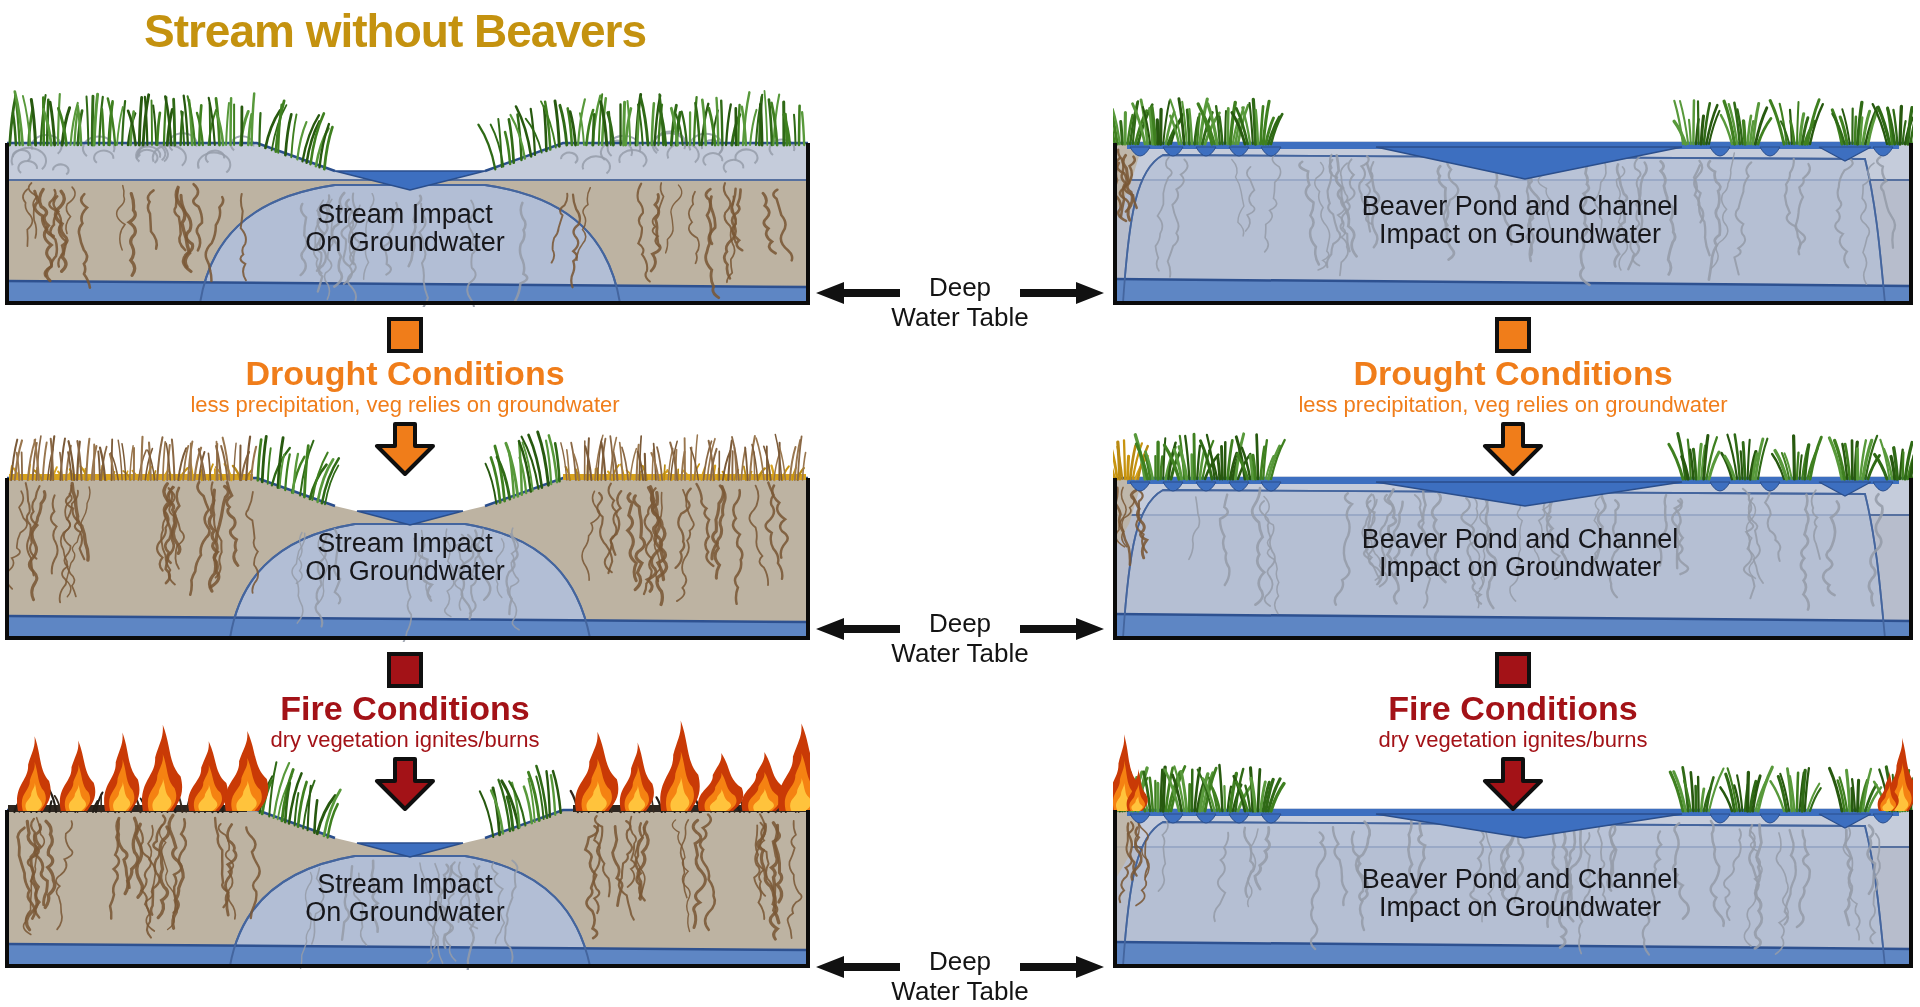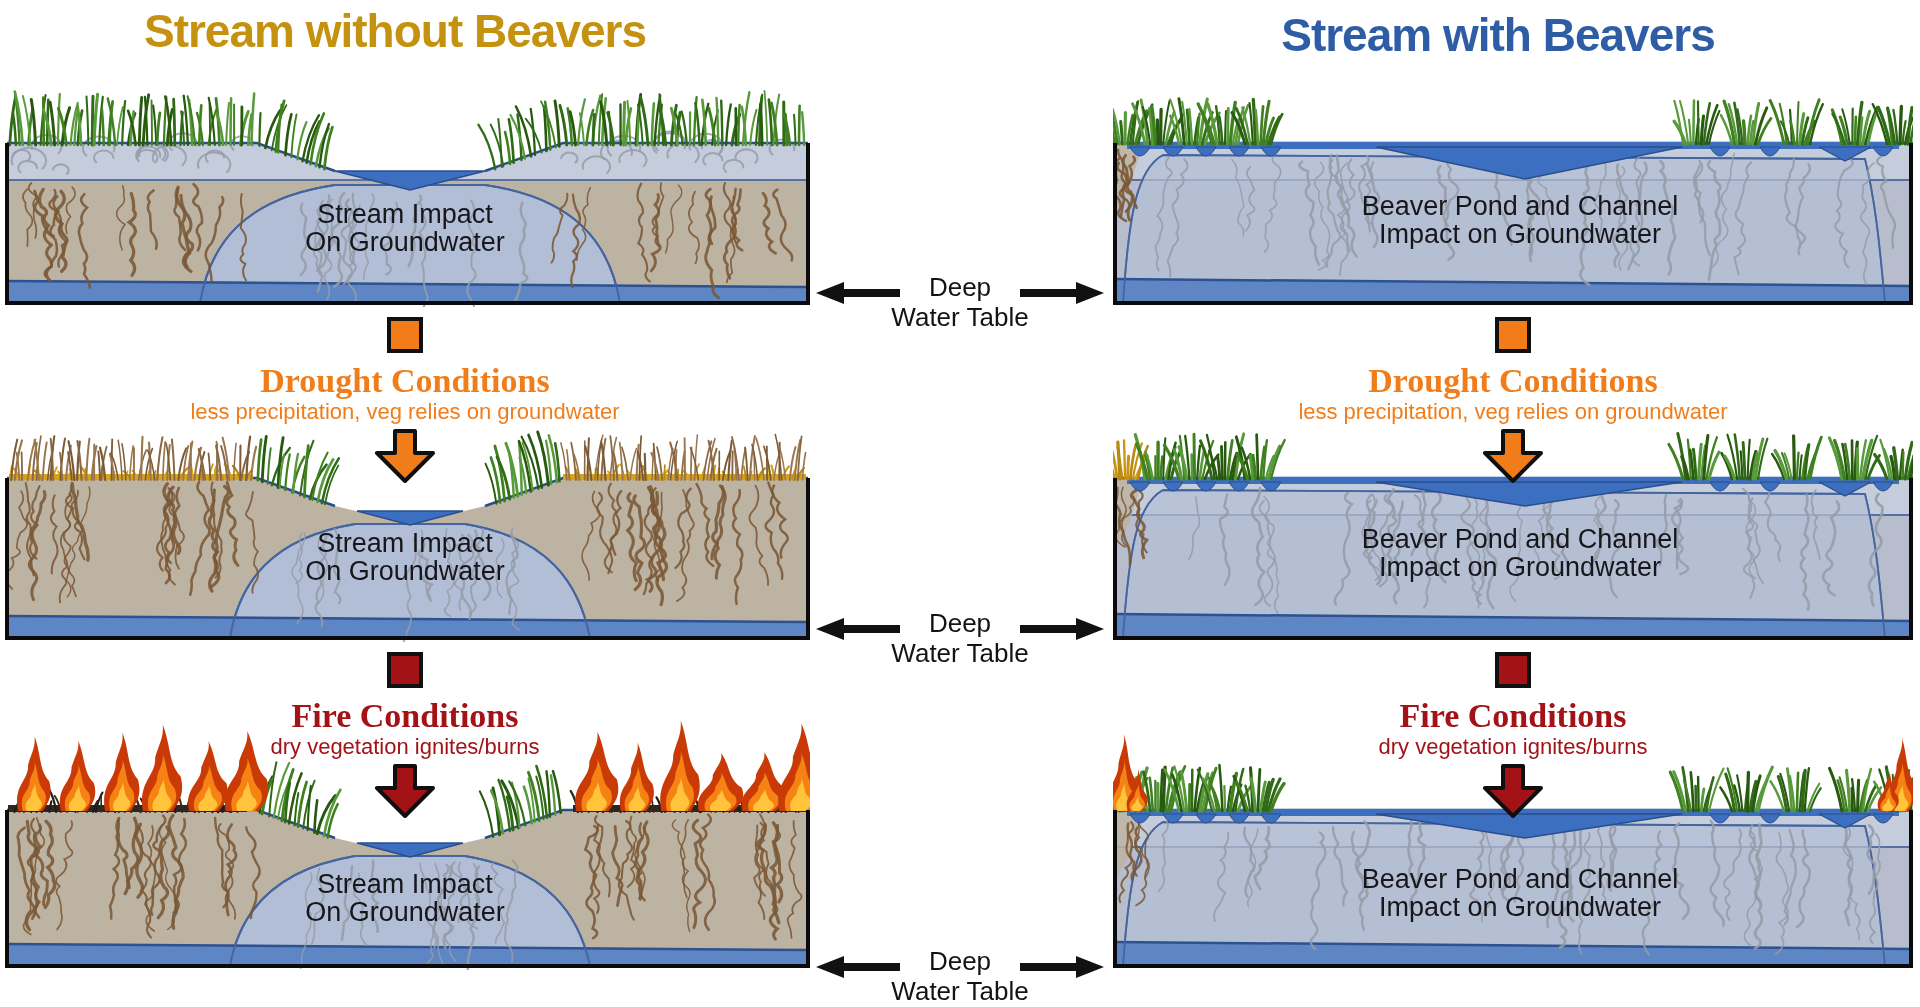--- a/index.html
+++ b/index.html
@@ -9,31 +9,30 @@
   #title-left{left:95px;top:4px;width:600px;}
   #title-right{left:1198px;top:8px;width:600px;}
   .panel{position:absolute;}
   .mid-label{position:absolute;width:300px;text-align:center;}
   .mid-label .txt{font-size:26px;line-height:30px;color:#131313;}
   .mid-label svg{position:absolute;top:9px;}
   .mid-label .arr-l{left:6px;}
   .mid-label .arr-r{right:6px;}
   .cond{position:absolute;width:480px;display:flex;flex-direction:column;align-items:center;}
   .cond .sq{width:28px;height:28px;border:4px solid #101010;}
-  .cond .cond-title{font-size:34px;font-weight:bold;line-height:37px;margin-top:9px;white-space:nowrap;font-family:Liberation Serif, serif;}
+  .cond .cond-title{font-size:34px;font-weight:bold;line-height:37px;margin-top:2px;white-space:nowrap;}
   .cond .cond-sub{font-size:22px;line-height:24px;margin-top:1px;white-space:nowrap;}
   .cond svg{margin-top:5px;}
 </style>
 </head>
 <body>
 
 <div id="stage">
 
   <div id="title-left" class="title" style="color: rgb(196, 146, 15);">Stream without Beavers</div>
-  <div id="title-right" class="title" style="color: rgb(46, 93, 166);">Stream with Beavers</div>
 
   <svg id="pL1" class="panel" style="left:5px;top:85px" width="805" height="222" viewBox="0 0 805 222">
       <path d="M2,58 L252,58 L330,86 L405,104 L480,86 L558,58 L803,58 L803,218 L2,218 Z" fill="#BDB3A2"></path>
       <path d="M2,58 L252,58 L330,86 L405,104 L480,86 L558,58 L803,58 L803,95 L2,95 Z" fill="#C5CCDB"></path>
       <line x1="2" y1="95" x2="803" y2="95" stroke="#56709F" stroke-width="2"></line>
       <path d="M195,218 C205,158 240,113 330,100 L480,100 C570,113 605,158 615,218 Z" fill="#B2BED5" stroke="#44659E" stroke-width="2"></path>
       <path d="M2,196 L803,202 L803,218 L2,218 Z" fill="#5E86C4"></path>
       <line x1="2" y1="196" x2="803" y2="202" stroke="#2E5190" stroke-width="2.5"></line>
       <path d="M195,218 C205,158 240,113 330,100 L480,100 C570,113 605,158 615,218" fill="none" stroke="#44659E" stroke-width="2"></path>
       <path d="M134.7,71.2 a13.0,9.7 0 1,1 22.0,4" stroke="#959CA9" stroke-width="2" fill="none" opacity="0.85"></path>

